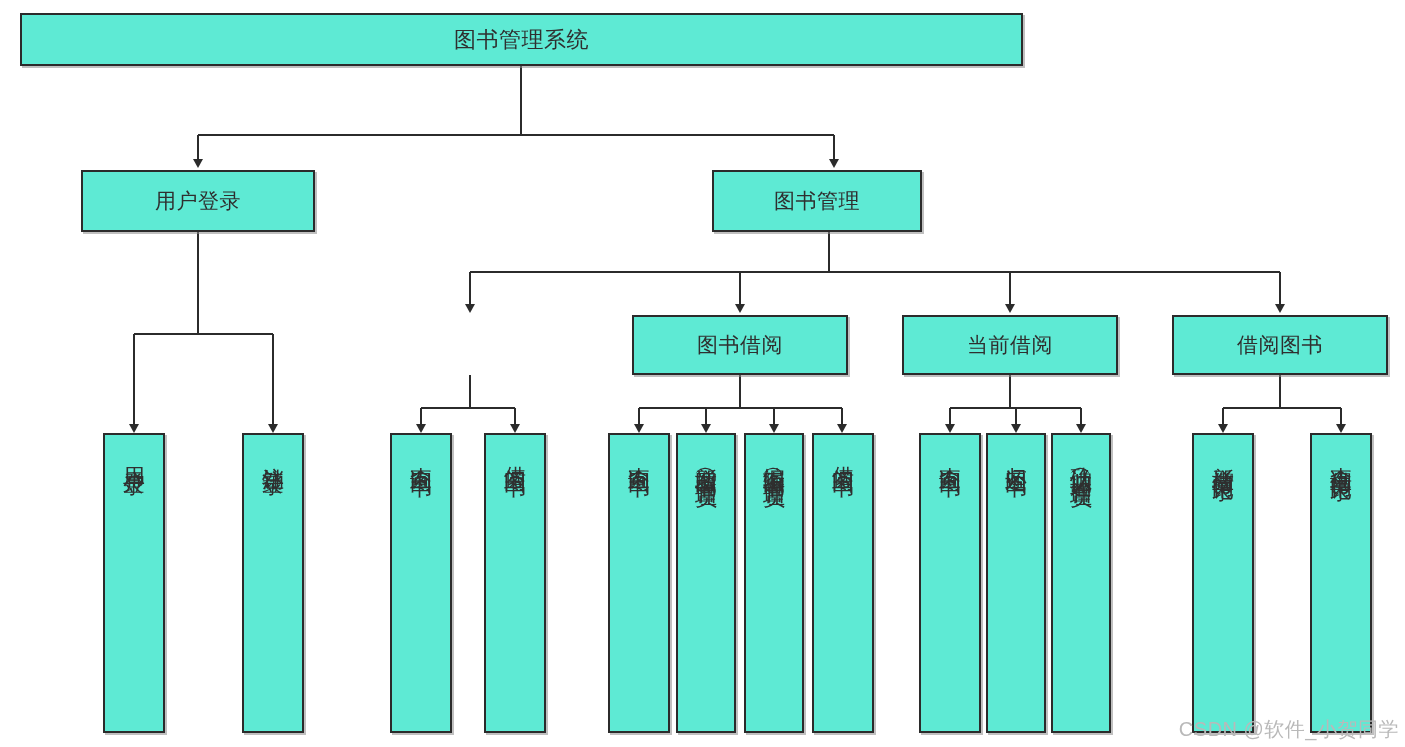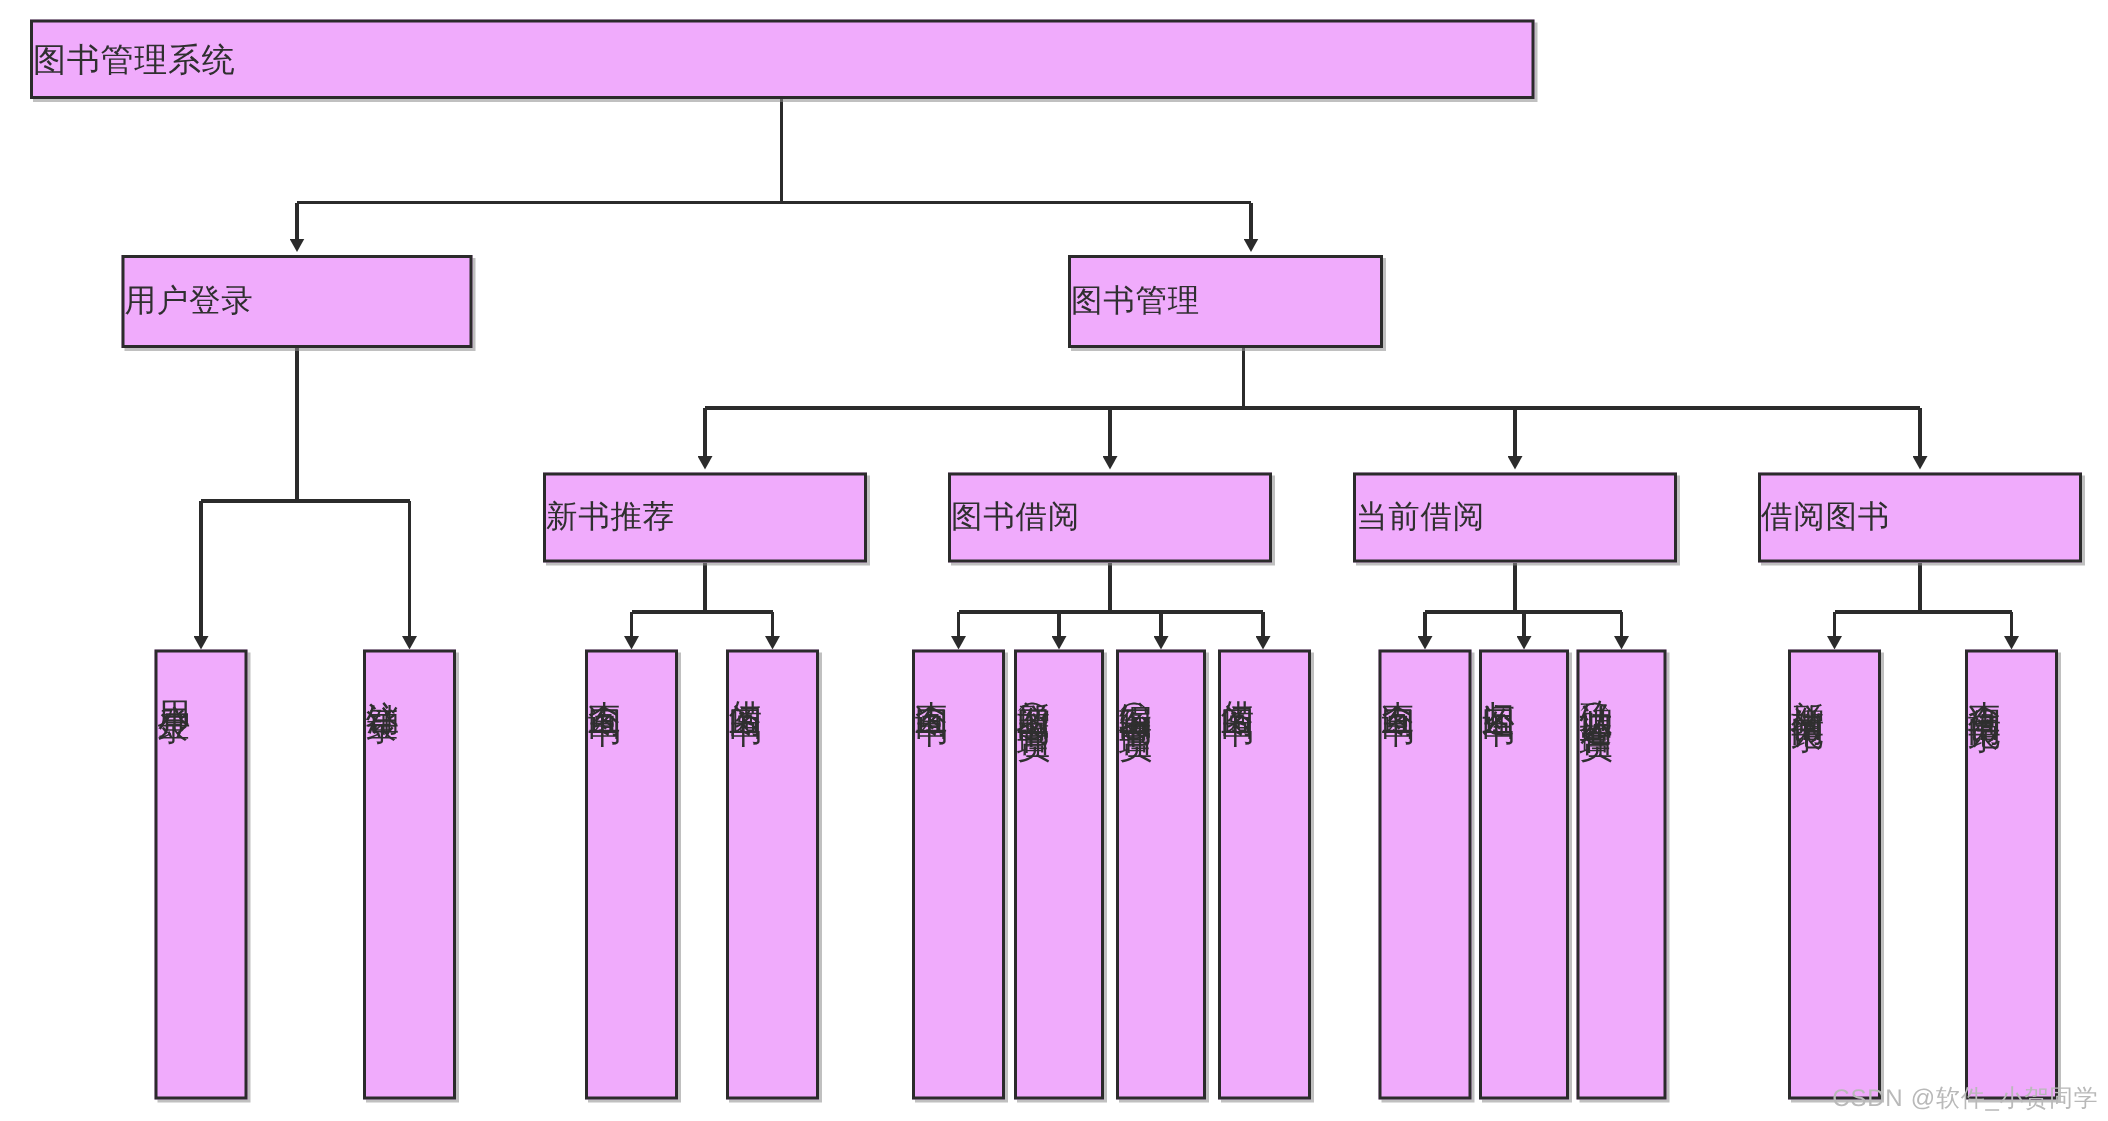--- a/index.html
+++ b/index.html
@@ -21,26 +21,26 @@
     position: absolute;
     left: 0;
     top: 0;
     width: 1405px;
     height: 747px;
     pointer-events: none;
   }
   .node {
     position: absolute;
     box-sizing: border-box;
-    background: #f0abfc;
+    background: #5eead4;
     border: 2px solid #2b2b2b;
     box-shadow: 2px 2px 0 rgba(140,140,140,0.55);
     display: flex;
     align-items: center;
-    justify-content: flex-start;
+    justify-content: center;
     color: #2f2f2f;
     overflow: hidden;
   }
   .node .label {
     display: block;
     text-align: center;
     line-height: 1.18;
     letter-spacing: 0.5px;
   }
   .node.horizontal .label {
@@ -56,21 +56,21 @@
     text-orientation: upright;
     font-size: 22px;
     letter-spacing: 3px;
     line-height: 1;
   }
   .node.root .label { font-size: 22px; }
   .watermark {
     position: absolute;
     right: 6px;
     bottom: 4px;
-    font-size: 16px;
+    font-size: 20px;
     color: #b9b9b9;
     letter-spacing: 0.5px;
     white-space: nowrap;
   }
 </style>
 </head>
 <body>
 
 <div id="canvas">
 
@@ -130,23 +130,20 @@
   </div>
 
   <div class="node horizontal" style="left:81px; top:170px; width:234px; height:62px;">
     <span class="label">用户登录</span>
   </div>
 
   <div class="node horizontal" style="left:712px; top:170px; width:210px; height:62px;">
     <span class="label">图书管理</span>
   </div>
 
-  <div class="node horizontal" style="left:362px; top:315px; width:216px; height:60px;">
-    <span class="label">新书推荐</span>
-  </div>
 
   <div class="node horizontal" style="left:902px; top:315px; width:216px; height:60px;">
     <span class="label">当前借阅</span>
   </div>
 
   <div class="node horizontal" style="left:632px; top:315px; width:216px; height:60px;">
     <span class="label">图书借阅</span>
   </div>
 
   <div class="node horizontal" style="left:1172px; top:315px; width:216px; height:60px;">

